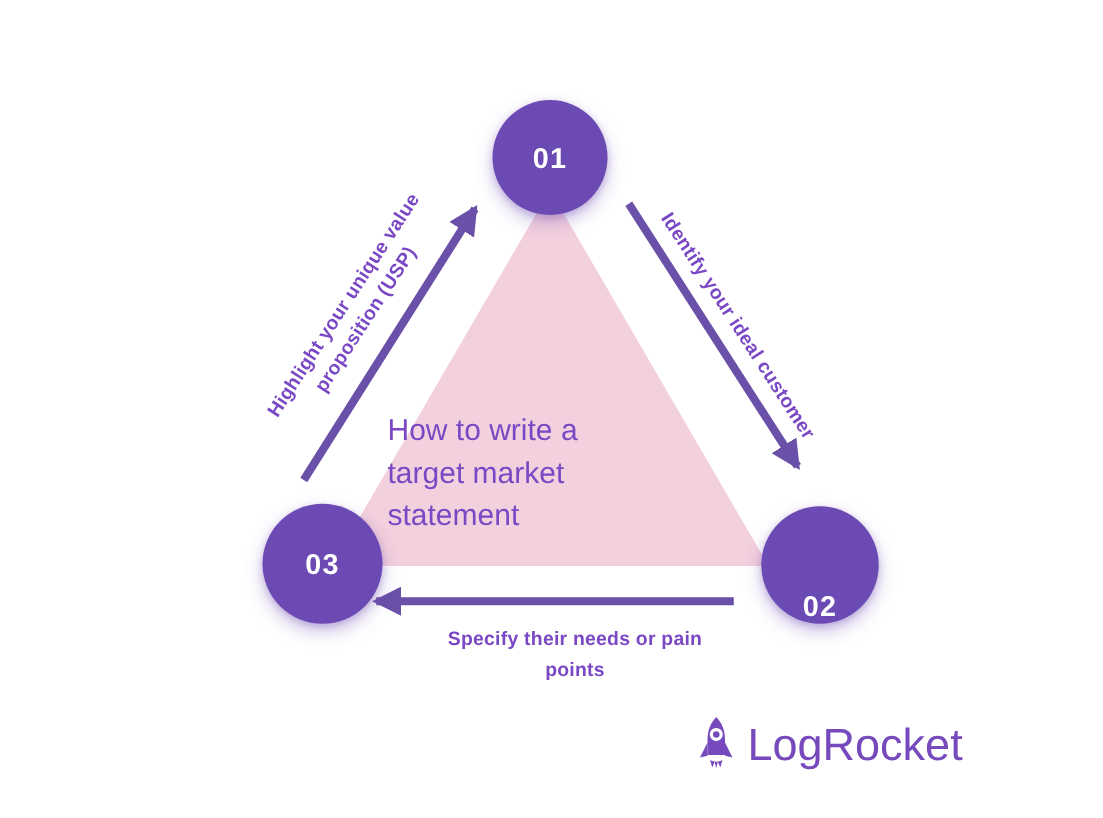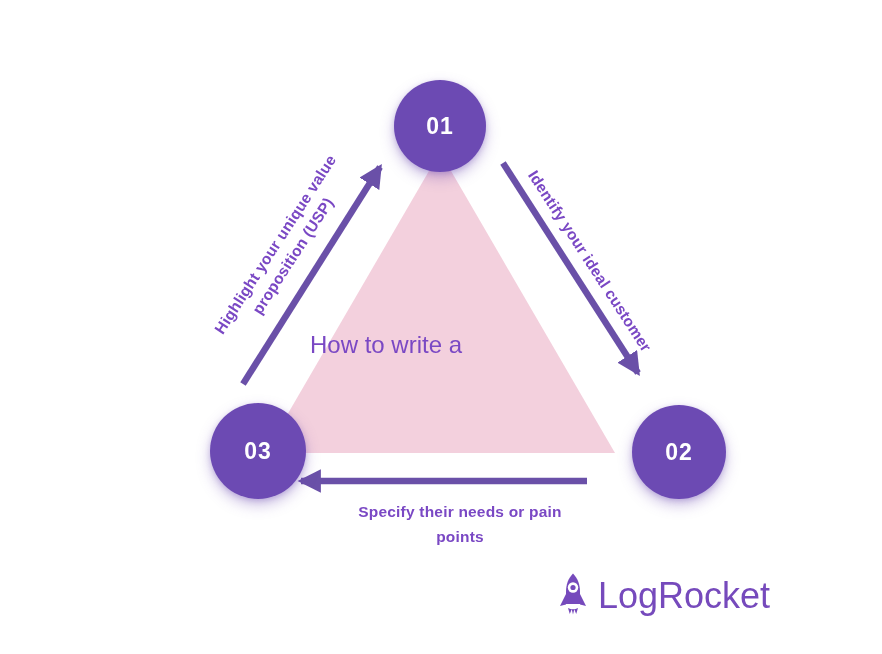--- a/index.html
+++ b/index.html
@@ -59,21 +59,21 @@
     color: var(--node-text);
     display: flex;
     align-items: center;
     justify-content: center;
     font-weight: bold;
     font-size: 23px;
     letter-spacing: 1px;
     box-shadow: 0 6px 14px rgba(108, 74, 179, 0.35), 0 2px 5px rgba(108, 74, 179, 0.25);
   }
   .node-01 { left: 394px; top: 80px;  width: 92px; height: 92px; align-items: center; }
-  .node-02 { left: 632px; top: 405px; width: 94px; height: 94px; }
+  .node-02 { left: 609px; top: 405px; width: 94px; height: 94px; align-items: flex-end; }
   .node-03 { left: 210px; top: 403px; width: 96px; height: 96px; }
 
   .edge-label {
     position: absolute;
     color: var(--label);
     font-weight: bold;
     font-size: 15.5px;
     line-height: 21px;
     text-align: center;
     white-space: nowrap;
@@ -124,20 +124,22 @@
         <path d="M0,0 L10,5 L0,10 Z" style="fill: var(--arrow);"></path>
       </marker>
     </defs>
     <line x1="243" y1="384" x2="380" y2="167" style="stroke: var(--arrow); stroke-width: 6.5;" marker-end="url(#arrowhead)"></line>
     <line x1="503" y1="163" x2="638" y2="373" style="stroke: var(--arrow); stroke-width: 6.5;" marker-end="url(#arrowhead)"></line>
     <line x1="587" y1="481" x2="301" y2="481" style="stroke: var(--arrow); stroke-width: 6.5;" marker-end="url(#arrowhead)"></line>
   </svg>
 
   <div class="title">
     <div>How to write a</div>
+    <div>target market</div>
+    <div>statement</div>
   </div>
 
   <div class="node node-01">
     <span>01</span>
   </div>
   <div class="node node-02">
     <span>02</span>
   </div>
   <div class="node node-03">
     <span>03</span>

